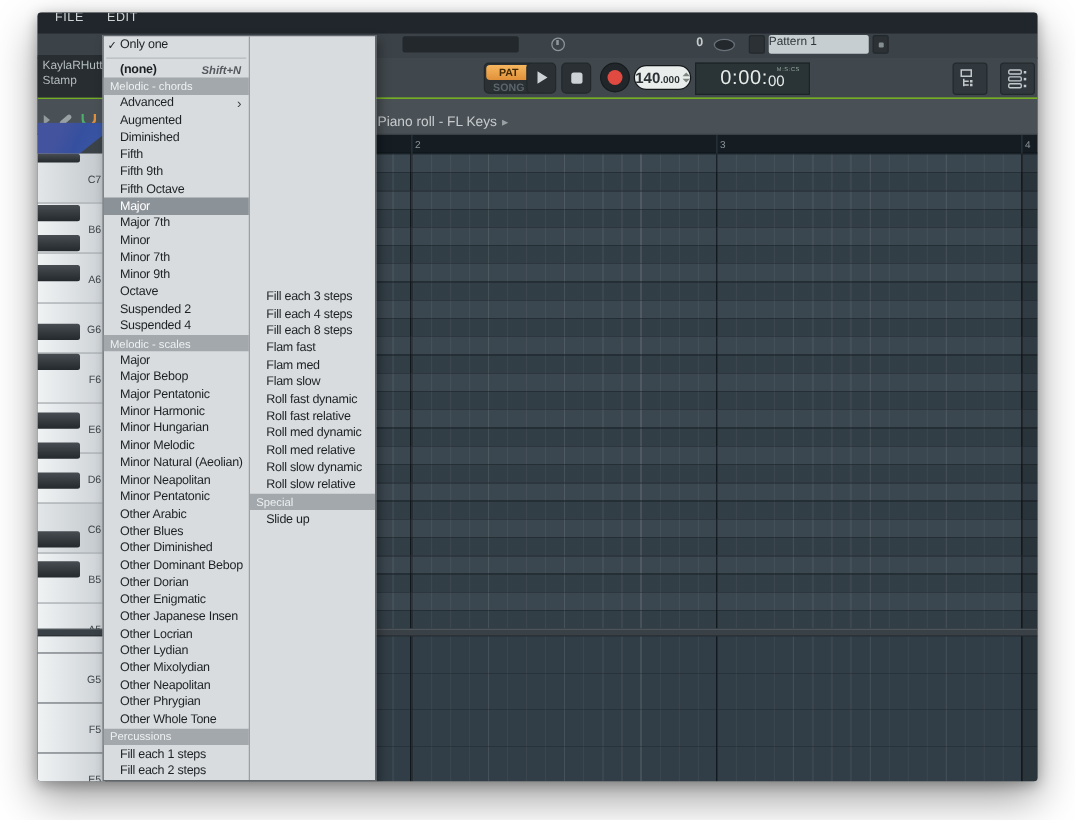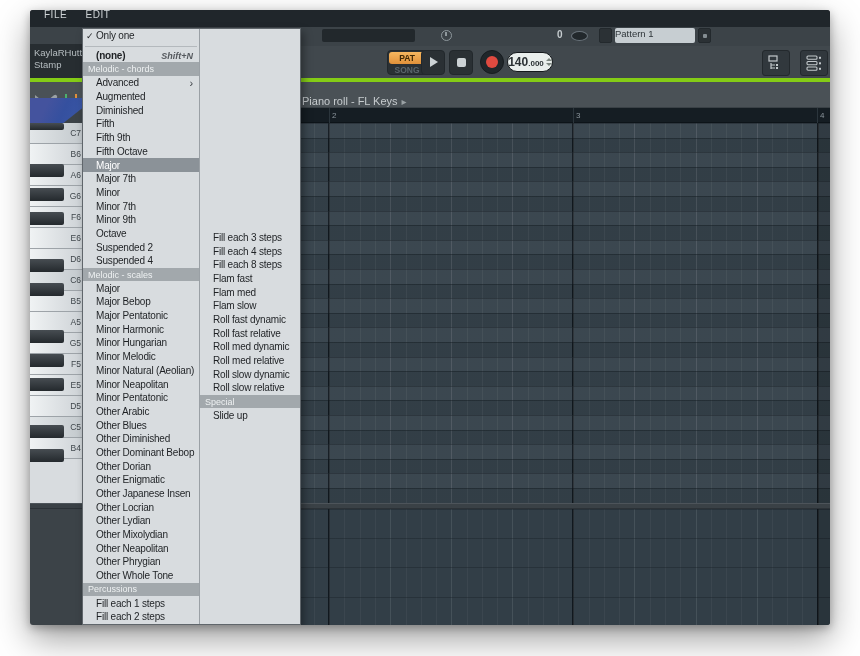--- a/index.html
+++ b/index.html
@@ -51,21 +51,21 @@
   .spin .up{border-bottom:3.5px solid #7c857f;margin-bottom:1.5px;} .spin .dn{border-top:3.5px solid #7c857f;}
   .timebox{position:absolute;left:526px;top:4px;width:92px;height:26px;background:#2a3336;border:1px solid #1d2427;box-sizing:border-box;
     display:flex;align-items:center;justify-content:center;color:#e8edea;}
   .timebox .t-main{font-size:16px;letter-spacing:.5px;}
   .timebox .t-frac{font-size:12px;margin-top:3px;}
   .timebox .t-unit{position:absolute;right:7px;top:2px;font-size:4.5px;letter-spacing:.5px;color:#93a79e;}
   .icon-btn{position:absolute;top:4px;width:28px;height:26px;background:#31383d;border:1px solid #23292d;border-radius:3px;box-sizing:border-box;}
   .icon-btn.b1{left:732px;} .icon-btn.b2{left:770px;}
   .icon-btn svg{position:absolute;left:5px;top:4px;}
   
-  .pr-header{position:absolute;left:0;top:68px;width:800px;height:30px;background:#4a5156;border-top:4px solid #84cc16;border-bottom:1px solid #3a4146;box-sizing:border-box;}
+  .pr-header{position:absolute;left:0;top:68px;width:800px;height:30px;background:#4a5156;border-top:1px solid #84cc16;border-bottom:1px solid #3a4146;box-sizing:border-box;}
   .pr-title{position:absolute;left:272px;top:13px;font-size:11px;color:#c6cbce;}
   .pr-title .arrow{color:#9aa1a5;font-size:10px;margin-left:4px;}
   .pr-tools{position:absolute;left:5px;top:12px;display:flex;align-items:center;gap:7px;}
   .tri-icon{width:0;height:0;border-left:5px solid #949b9f;border-top:4px solid transparent;border-bottom:4px solid transparent;}
   .wrench-icon{width:11px;height:4px;background:#9aa1a5;border-radius:2px;transform:rotate(-40deg);}
   .magnet-icon{width:8px;height:8px;border:2.5px solid #e08f3c;border-top:none;border-radius:0 0 6px 6px;border-left-color:#4caf6e;box-sizing:content-box;}
   
   .blue-stub{position:absolute;left:0;top:88px;width:54px;height:25px;background:linear-gradient(115deg,#44539e 30%,#35509f 60%,#3a57a6);
     clip-path:polygon(0 0,100% 0,100% 35%,62% 100%,0 100%);z-index:3;}
   
@@ -93,21 +93,21 @@
     background-color:#323e47;
     background-image:
       repeating-linear-gradient(180deg, rgba(20,28,34,0.35) 0px, rgba(20,28,34,0.35) 1px, transparent 1px, transparent 29.2px),
       repeating-linear-gradient(90deg, rgba(255,255,255,0.045) 0px, rgba(255,255,255,0.045) 1px, transparent 1px, transparent 15.2625px),
       repeating-linear-gradient(90deg, rgba(255,255,255,0.055) 0px, rgba(255,255,255,0.055) 1px, transparent 1px, transparent 61.05px),
       repeating-linear-gradient(90deg, rgba(8,14,20,0.8) 0px, rgba(8,14,20,0.8) 2px, transparent 2px, transparent 244.2px);
     background-position:0 0,1px 0,1px 0,0px 0;
   }
   
   .keys-col{position:absolute;left:0;top:113px;width:54px;height:380px;background:#d8dcdf;}
-  .white-key{position:relative;height:21px;background:linear-gradient(90deg,#f0f3f4,#ccd1d5);
+  .white-key{position:relative;height:40px;background:linear-gradient(90deg,#f0f3f4,#ccd1d5);
     border-bottom:1px solid #9da3a8;box-sizing:border-box;}
   .white-key.c-key{background:linear-gradient(90deg,#e2e6e8,#c2c8cc);}
   .white-key .k-label{position:absolute;right:3px;top:50%;transform:translateY(-50%);font-size:8.5px;color:#3f464b;}
   .black-key{position:absolute;left:0;width:34px;height:13px;background:linear-gradient(180deg,#474d52,#24292d);
     border-radius:0 2px 2px 0;z-index:2;}
   
   .menu{position:absolute;left:52px;top:18px;z-index:50;display:flex;
     background:#d8dcdf;border:1px solid #60666b;box-shadow:3px 4px 8px rgba(0,0,0,.35);}
   .menu-col{width:116px;display:flex;flex-direction:column;}
   .menu-col.c2{width:100px;border-left:1px solid #9aa0a5;justify-content:center;}
@@ -158,20 +158,25 @@
         <div class="rec-dot"></div>
       </div>
     <div class="tempo">
       <span class="big">140</span>
         <span class="small">.000</span>
       <span class="spin">
           <i class="up"></i>
           <i class="dn"></i>
         </span>
     </div>
+    <div class="timebox">
+      <span class="t-unit">M:S:CS</span>
+      <span class="t-main">0:00:</span>
+        <span class="t-frac">00</span>
+    </div>
     <div class="icon-btn b1">
       <svg width="17" height="17" viewBox="0 0 17 17">
         <rect x="1" y="1" width="8" height="5" fill="none" stroke="#c3c9cc" stroke-width="1.2"></rect>
         <path d="M3 8 v6 M3 10 h4 M3 13 h4" fill="none" stroke="#c3c9cc" stroke-width="1.2"></path>
         <rect x="8" y="9" width="2" height="2" fill="#c3c9cc"></rect>
         <rect x="8" y="12" width="2" height="2" fill="#c3c9cc"></rect>
       </svg>
     </div>
     <div class="icon-btn b2">
       <svg width="17" height="17" viewBox="0 0 17 17">

